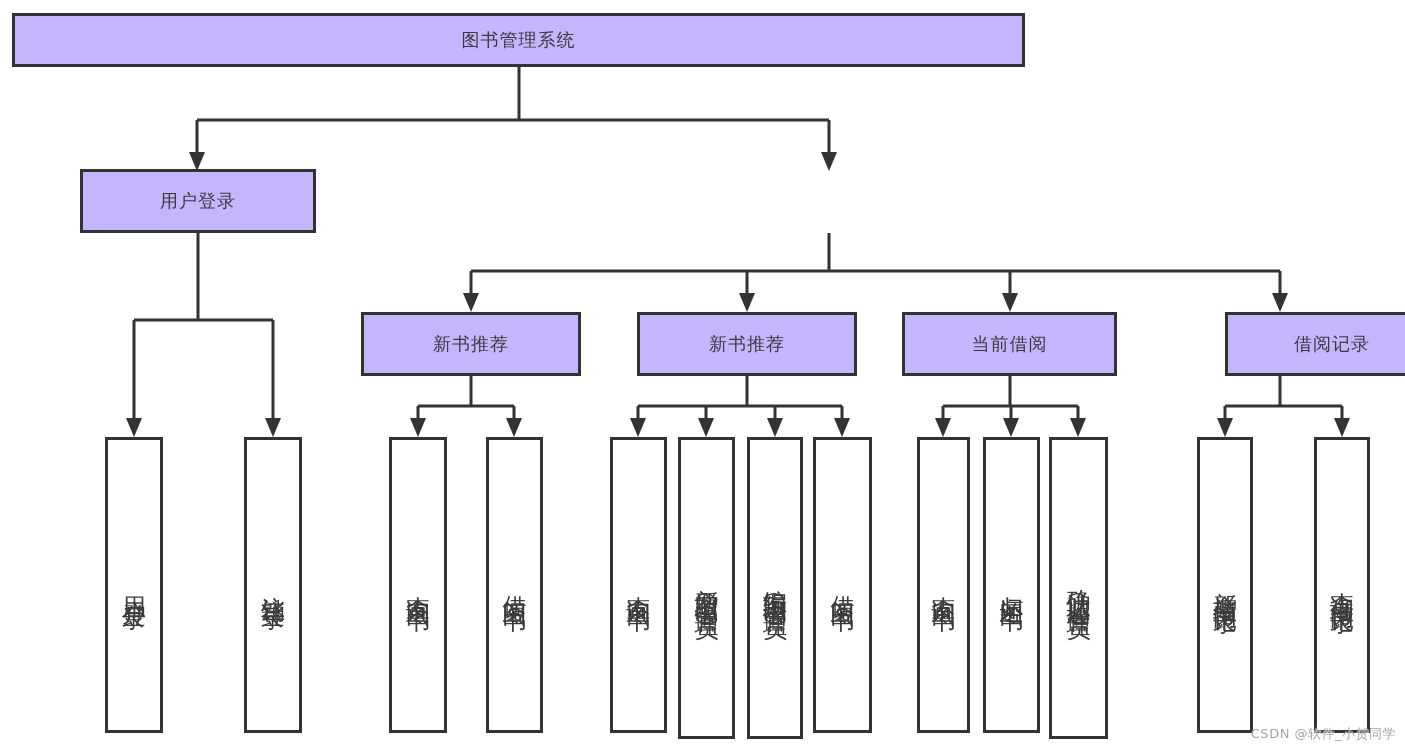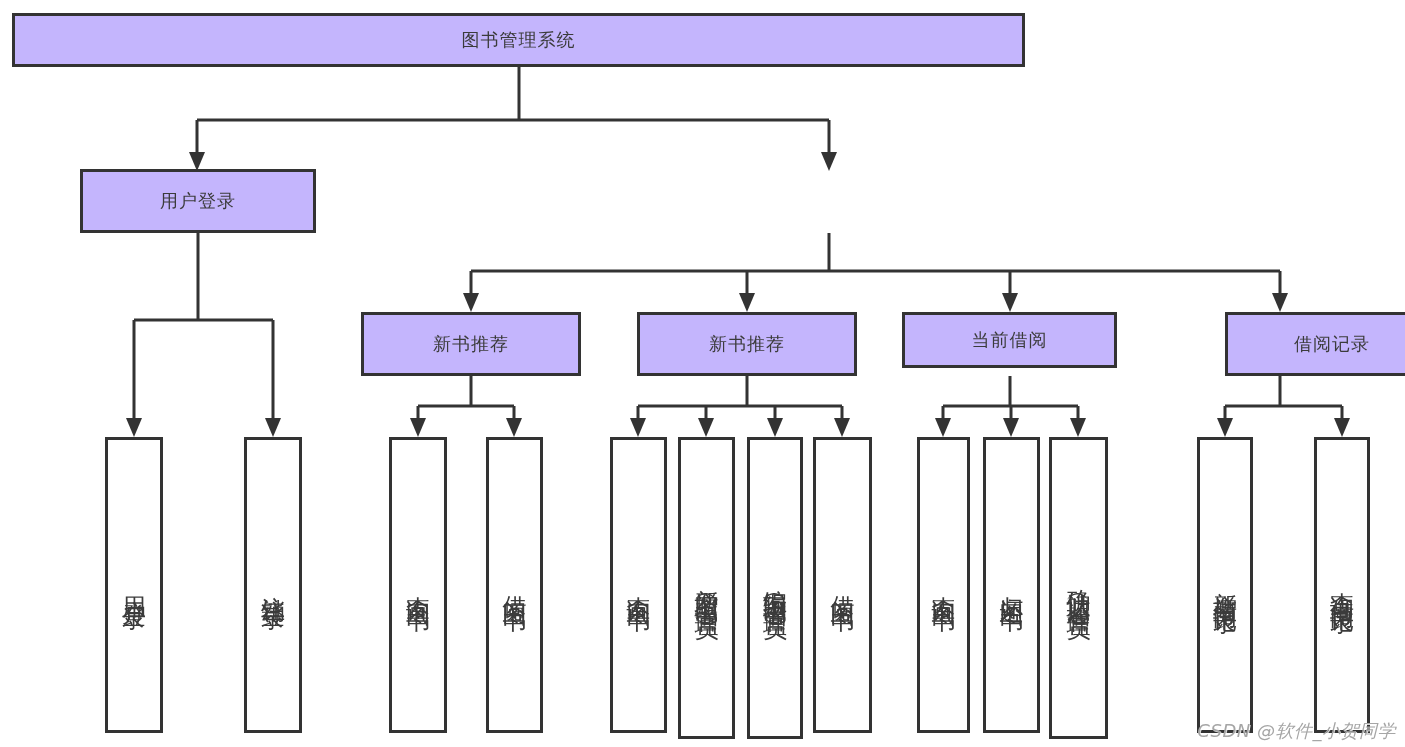--- a/index.html
+++ b/index.html
@@ -48,26 +48,25 @@
     writing-mode:vertical-rl;
     font-size:24px;
     letter-spacing:4px;
     line-height:1;
     color:var(--text);
   }
   .watermark{
     position:absolute;
     right:9px;
     bottom:4px;
-    font-size:18px;
+    font-size:13px;
     color:var(--wm);
     letter-spacing:0.5px;
     text-shadow:1px 1px 0 rgba(255,255,255,0.8);
     white-space:nowrap;
-    font-style:italic;
   }
 </style>
 </head>
 <body>
 
 <div class="stage">
 
   <svg class="connectors" viewBox="0 0 1405 747" xmlns="http://www.w3.org/2000/svg">
     <g>
       <path d="M519 67 V120 M197 120 H829 M197 120 V154 M829 120 V154"></path>
@@ -118,21 +117,21 @@
   <div class="box" style="left:80px;top:169px;width:236px;height:64px">
     <span>用户登录</span>
   </div>
 
   <div class="box" style="left:361px;top:312px;width:220px;height:64px">
     <span>新书推荐</span>
   </div>
   <div class="box" style="left:637px;top:312px;width:220px;height:64px">
     <span>新书推荐</span>
   </div>
-  <div class="box" style="left:902px;top:312px;width:215px;height:56px">
+  <div class="box" style="left:902px;top:312px;width:215px;height:64px">
     <span>当前借阅</span>
   </div>
   <div class="box" style="left:1225px;top:312px;width:214px;height:64px">
     <span>借阅记录</span>
   </div>
 
   <div class="leaf" style="left:105px;top:437px;width:58px;height:296px">
     <span class="vtext">用户登录</span>
   </div>
   <div class="leaf" style="left:244px;top:437px;width:58px;height:296px">

